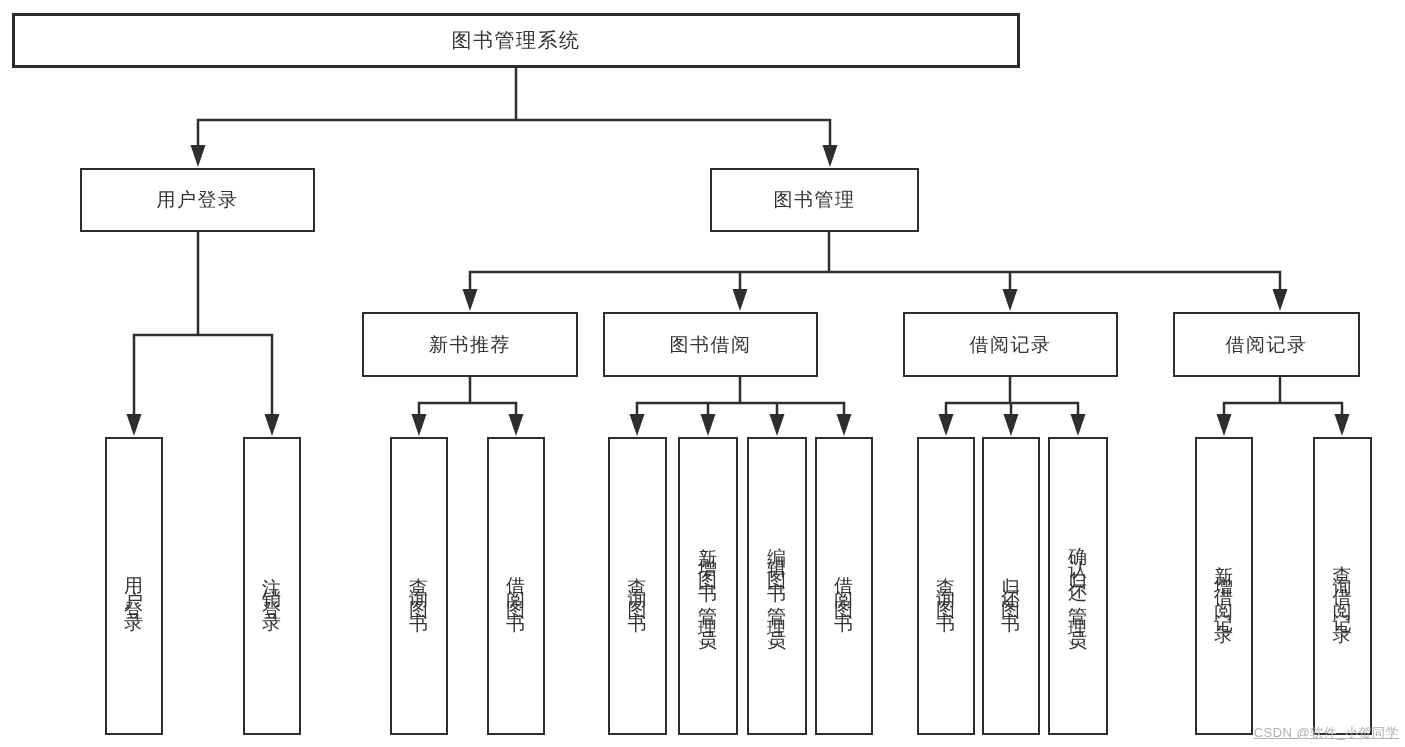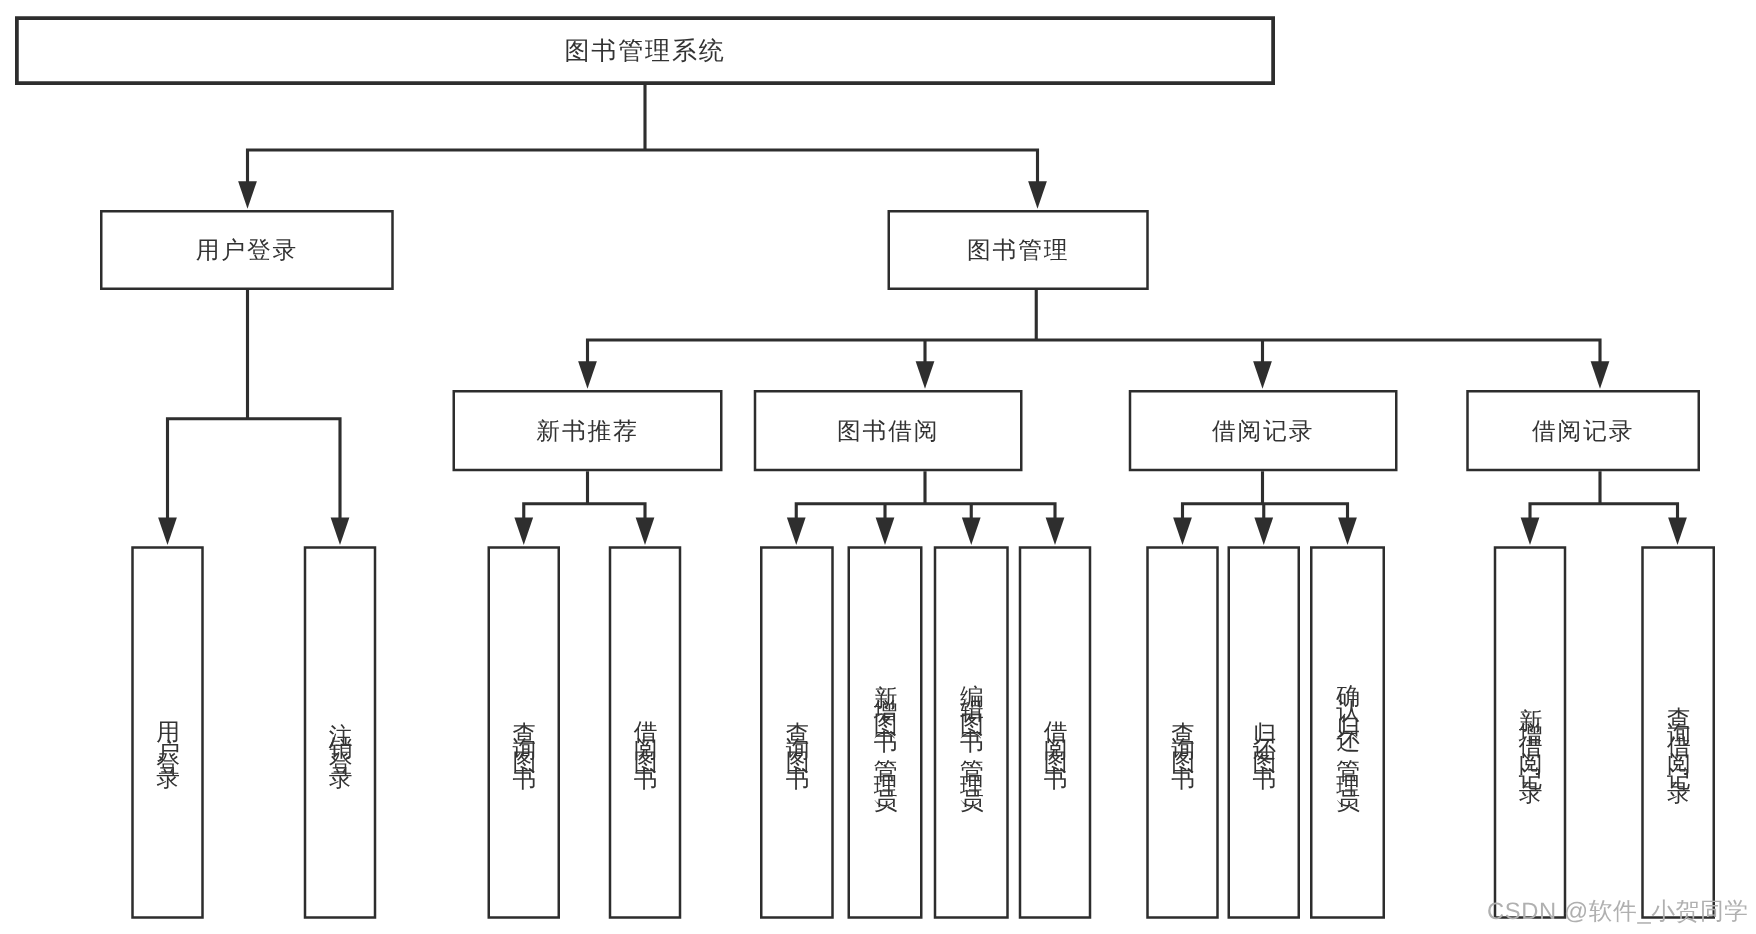--- a/index.html
+++ b/index.html
@@ -14,21 +14,21 @@
     z-index:2;
   }
   .node-h { font-size:19px; letter-spacing:1.5px; white-space:nowrap; }
   .node-root { border-width:3px; font-size:20px; }
   .node-v span {
     writing-mode:vertical-rl; text-orientation:mixed;
     font-size:19px; line-height:1; letter-spacing:12px;
   }
   .watermark {
     position:absolute; right:6px; bottom:5px; z-index:5;
-    font-size:19px; color:#b0b0b0; letter-spacing:0.5px; white-space:nowrap;
+    font-size:13px; color:#b0b0b0; letter-spacing:0.5px; white-space:nowrap;text-decoration:underline;
   }
 </style>
 </head>
 <body>
 
 <div class="canvas">
 
   <svg class="connectors" width="1405" height="747" viewBox="0 0 1405 747">
     <g stroke="#2e2e2e" stroke-width="2.5" fill="none" stroke-linecap="square">
 

